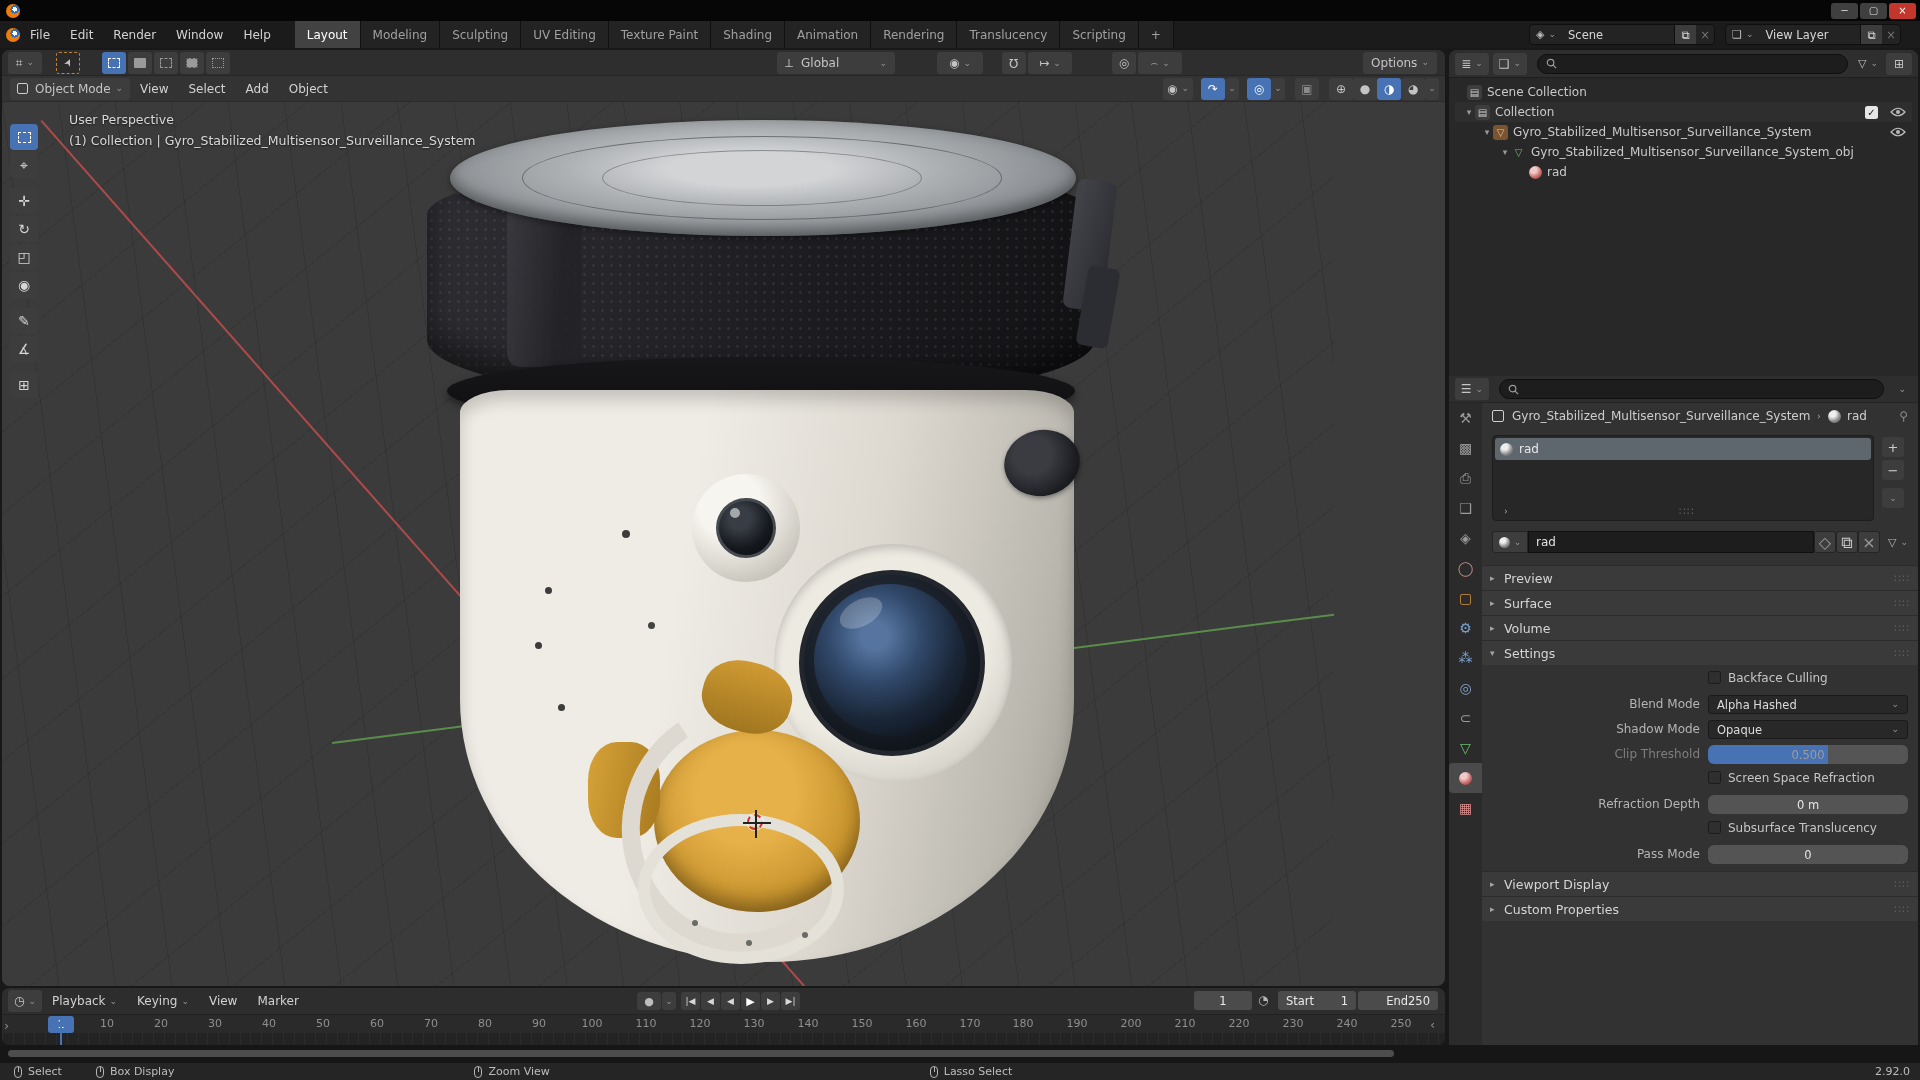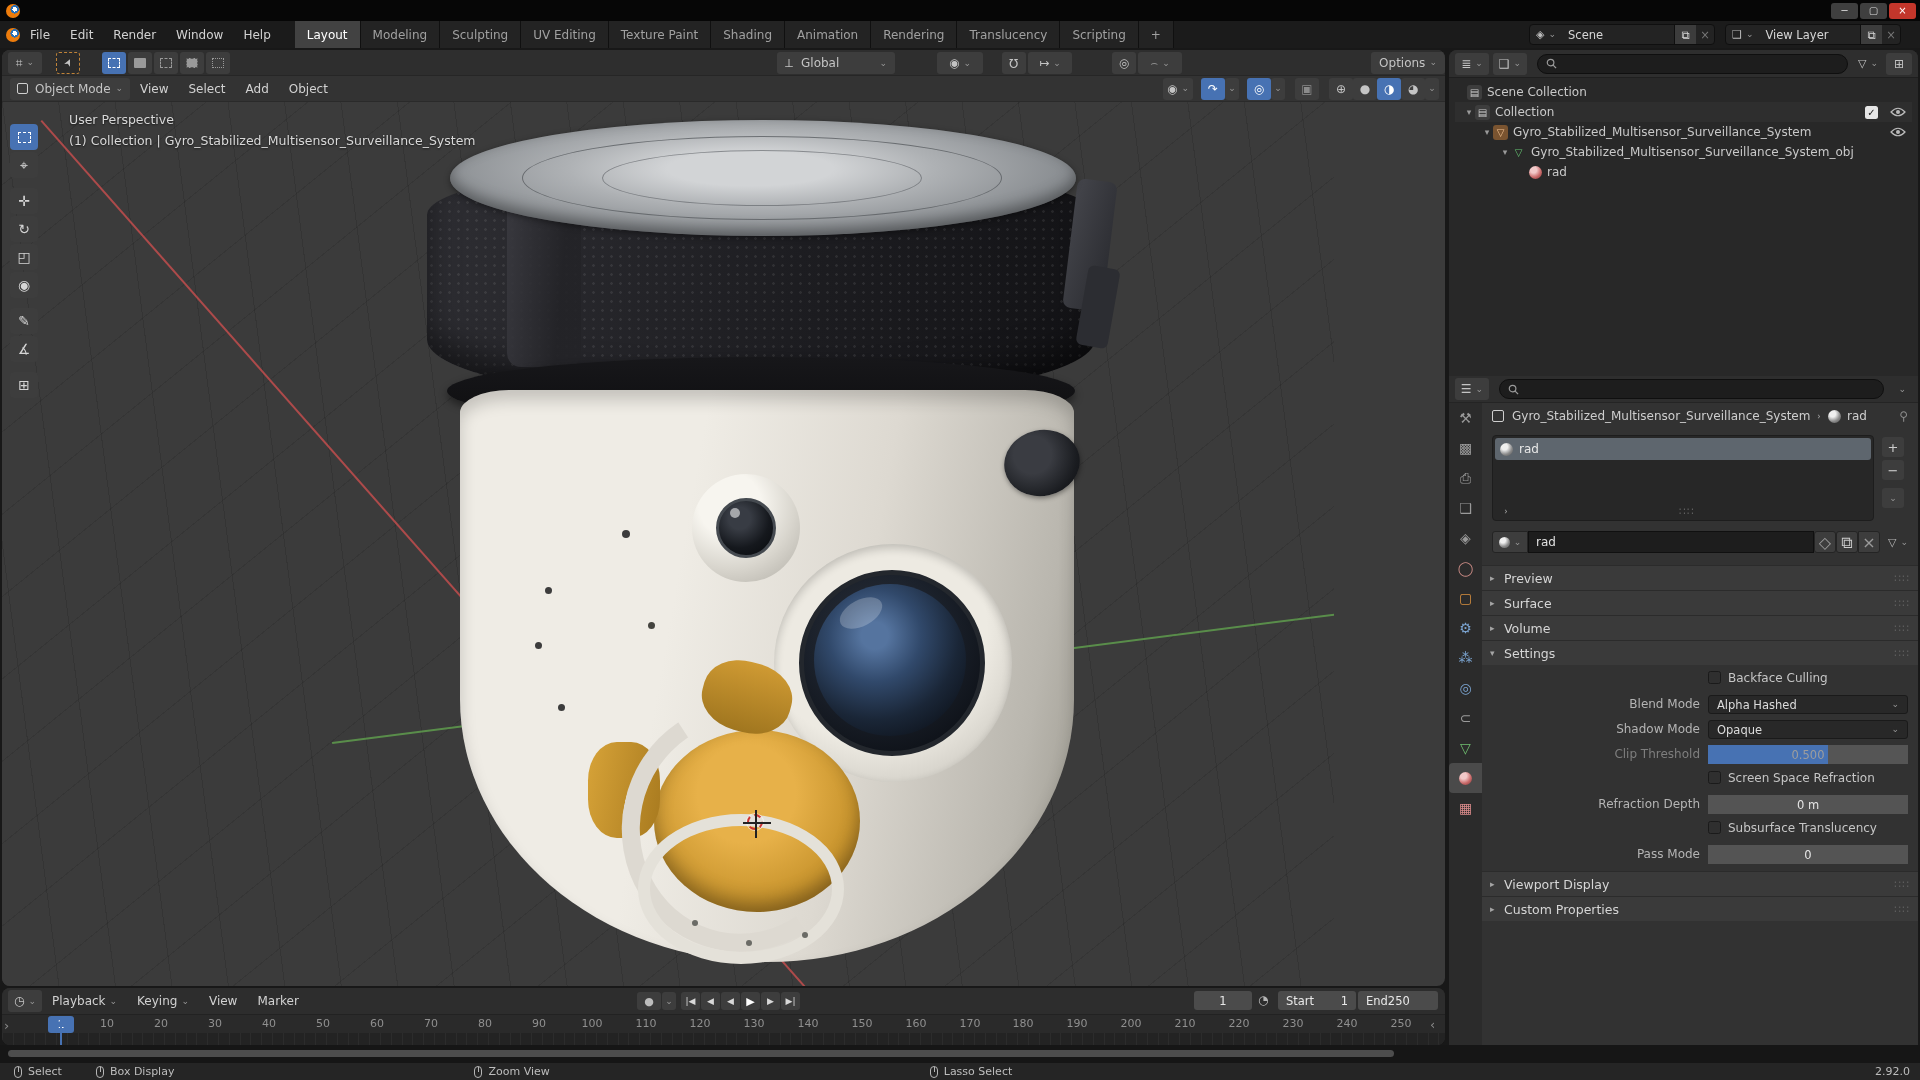--- a/index.html
+++ b/index.html
@@ -75,21 +75,21 @@
   .listbox{position:absolute;background:#272727;border:1px solid #1d1d1d;border-radius:4px}
   .slotrow{height:22px;display:flex;align-items:center;background:#5e666e;border-radius:3px;margin:2px;color:#e8e8e8;font-size:12px}
   .sidebtn{width:22px;height:20px;background:#3d3d3d;border-radius:3px;color:#ccc;display:flex;align-items:center;justify-content:center;font-size:13px;margin-bottom:3px}
   .matball{width:13px;height:13px;border-radius:50%;background:radial-gradient(circle at 35% 30%,#efefef 0 25%,#8c8c8c 60%,#4a4a4a);flex:none}
   .fieldrow-btn{height:22px;background:#3d3d3d;border:1px solid #242424;border-radius:3px;display:flex;align-items:center;justify-content:center;color:#ccc}
   .namefield{height:22px;background:#1d1d1d;border:1px solid #101010;display:flex;align-items:center;padding:0 7px;font-size:12px;color:#e0e0e0}
   .sect{height:25px;display:flex;align-items:center;background:#3a3a3a;border-top:1px solid #2b2b2b;font-size:12.5px;color:#d6d6d6;padding:0 8px}
   .sect .twist{width:14px;font-size:9px;color:#a5a5a5}
   .grip{margin-left:auto;color:#5f5f5f;font-size:11px;letter-spacing:1px}
   .plabel{position:absolute;font-size:12px;color:#b4b4b4;text-align:right;width:218px}
-  .pfield{position:absolute;height:19px;background:#545454;border-radius:0;font-size:11.5px;color:#e6e6e6;display:flex;align-items:center;justify-content:center}
+  .pfield{position:absolute;height:19px;background:#545454;border-radius:6px;font-size:11.5px;color:#e6e6e6;display:flex;align-items:center;justify-content:center}
   .pdd{position:absolute;height:19px;background:#282828;border:1px solid #1a1a1a;border-radius:3px;font-size:11.5px;color:#dcdcdc;display:flex;align-items:center;padding:0 8px}
   .pcheck{position:absolute;width:13px;height:13px;background:#2f2f2f;border:1px solid #1a1a1a;border-radius:2.5px}
   .pcheck-lbl{position:absolute;font-size:12px;color:#c6c6c6}
 
   
   #tl-hdr{display:flex;align-items:center;height:26px;padding:0 6px;background:#2d2d2d}
   #tl-ruler{position:absolute;left:0;top:26px;width:1443px;height:19px;background:#2a2a2a;border-top:1px solid #222}
   .rlab{position:absolute;top:2px;transform:translateX(-50%);font-size:11px;color:#8f8f8f}
   #tl-track{position:absolute;left:0;top:45px;width:1443px;height:12px;background:
      repeating-linear-gradient(90deg,#2c2c2c 0 1px,transparent 1px 10.8px),#232323}
@@ -205,21 +205,21 @@
     </span>
     <span class="flex abs" style="left:1110px;top:2px">
       <span class="sq">
           <span>◎</span>
         </span>
       <span class="sq dim" style="width:44px;margin-left:2px">
           <span>⌢</span>
           <span class="chev">⌄</span>
         </span>
     </span>
-    <span class="sq" style="margin-left:auto;width:74px">
+    <span class="sq" style="margin-left:auto;margin-right:8px;width:74px">
         <span style="font-size:12px">Options</span>
         <span class="chev">⌄</span>
       </span>
   </div>
 
   <div class="abs" id="vp-header">
     <span class="sq" style="width:120px;margin-left:8px;justify-content:flex-start;padding:0 7px">
         <span style="width:11px;height:11px;border:1px solid #d0d0d0;border-radius:2px"></span>
         <span style="margin-left:7px;font-size:12px">Object Mode</span>
         <span class="chev" style="margin-left:auto">⌄</span>
@@ -426,21 +426,21 @@
       <span class="tbtn" style="color:#fff;font-size:11px">▶</span>
       <span class="tbtn">▶</span>
       <span class="tbtn">▶|</span>
     </span>
     <span class="tfield abs" style="left:1192px;top:3px;width:58px">1</span>
     <span class="abs ico" style="left:1256px;top:6px;font-size:12px;color:#b5b5b5">◔</span>
     <span class="tfield abs" style="left:1276px;top:3px;width:78px;justify-content:space-between;padding:0 8px">
         <span>Start</span>
         <span>1</span>
       </span>
-    <span class="tfield abs" style="left:1356px;top:3px;width:80px;justify-content:flex-start;padding:0 8px">
+    <span class="tfield abs" style="left:1356px;top:3px;width:80px;justify-content:flex-end;padding:0 8px">
         <span>End</span>
         <span>250</span>
       </span>
   </div>
 
   <div id="tl-ruler">
     <span class="abs" style="left:46px;top:1px;width:26px;height:17px;background:#4772b3;border-radius:3px;color:#fff;font-size:11px;display:flex;align-items:center;justify-content:center">1</span>
     <span class="rlab" style="left:105px">10</span>
     <span class="rlab" style="left:159px">20</span>
     <span class="rlab" style="left:213px">30</span>

